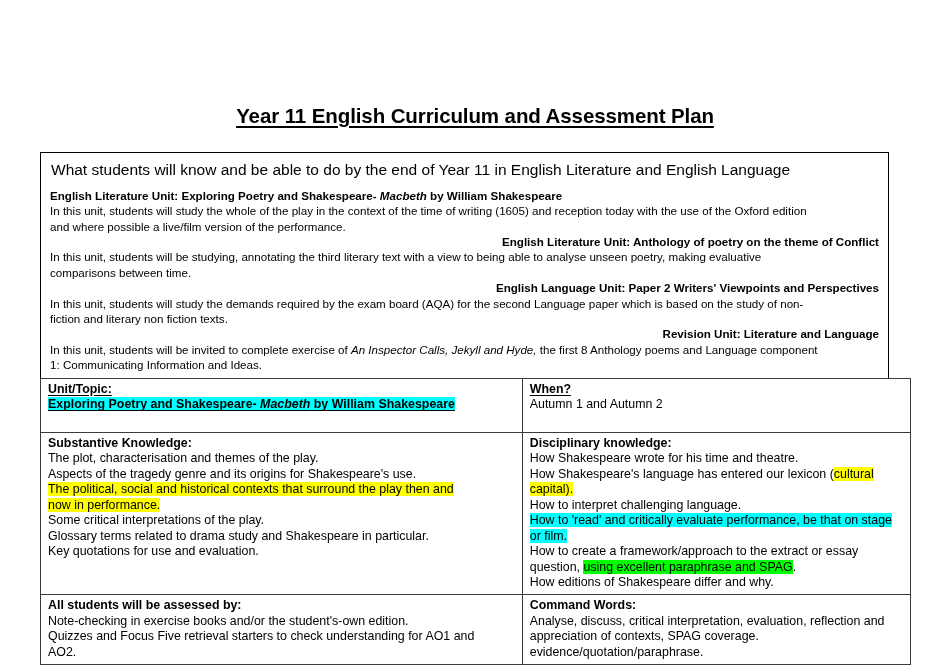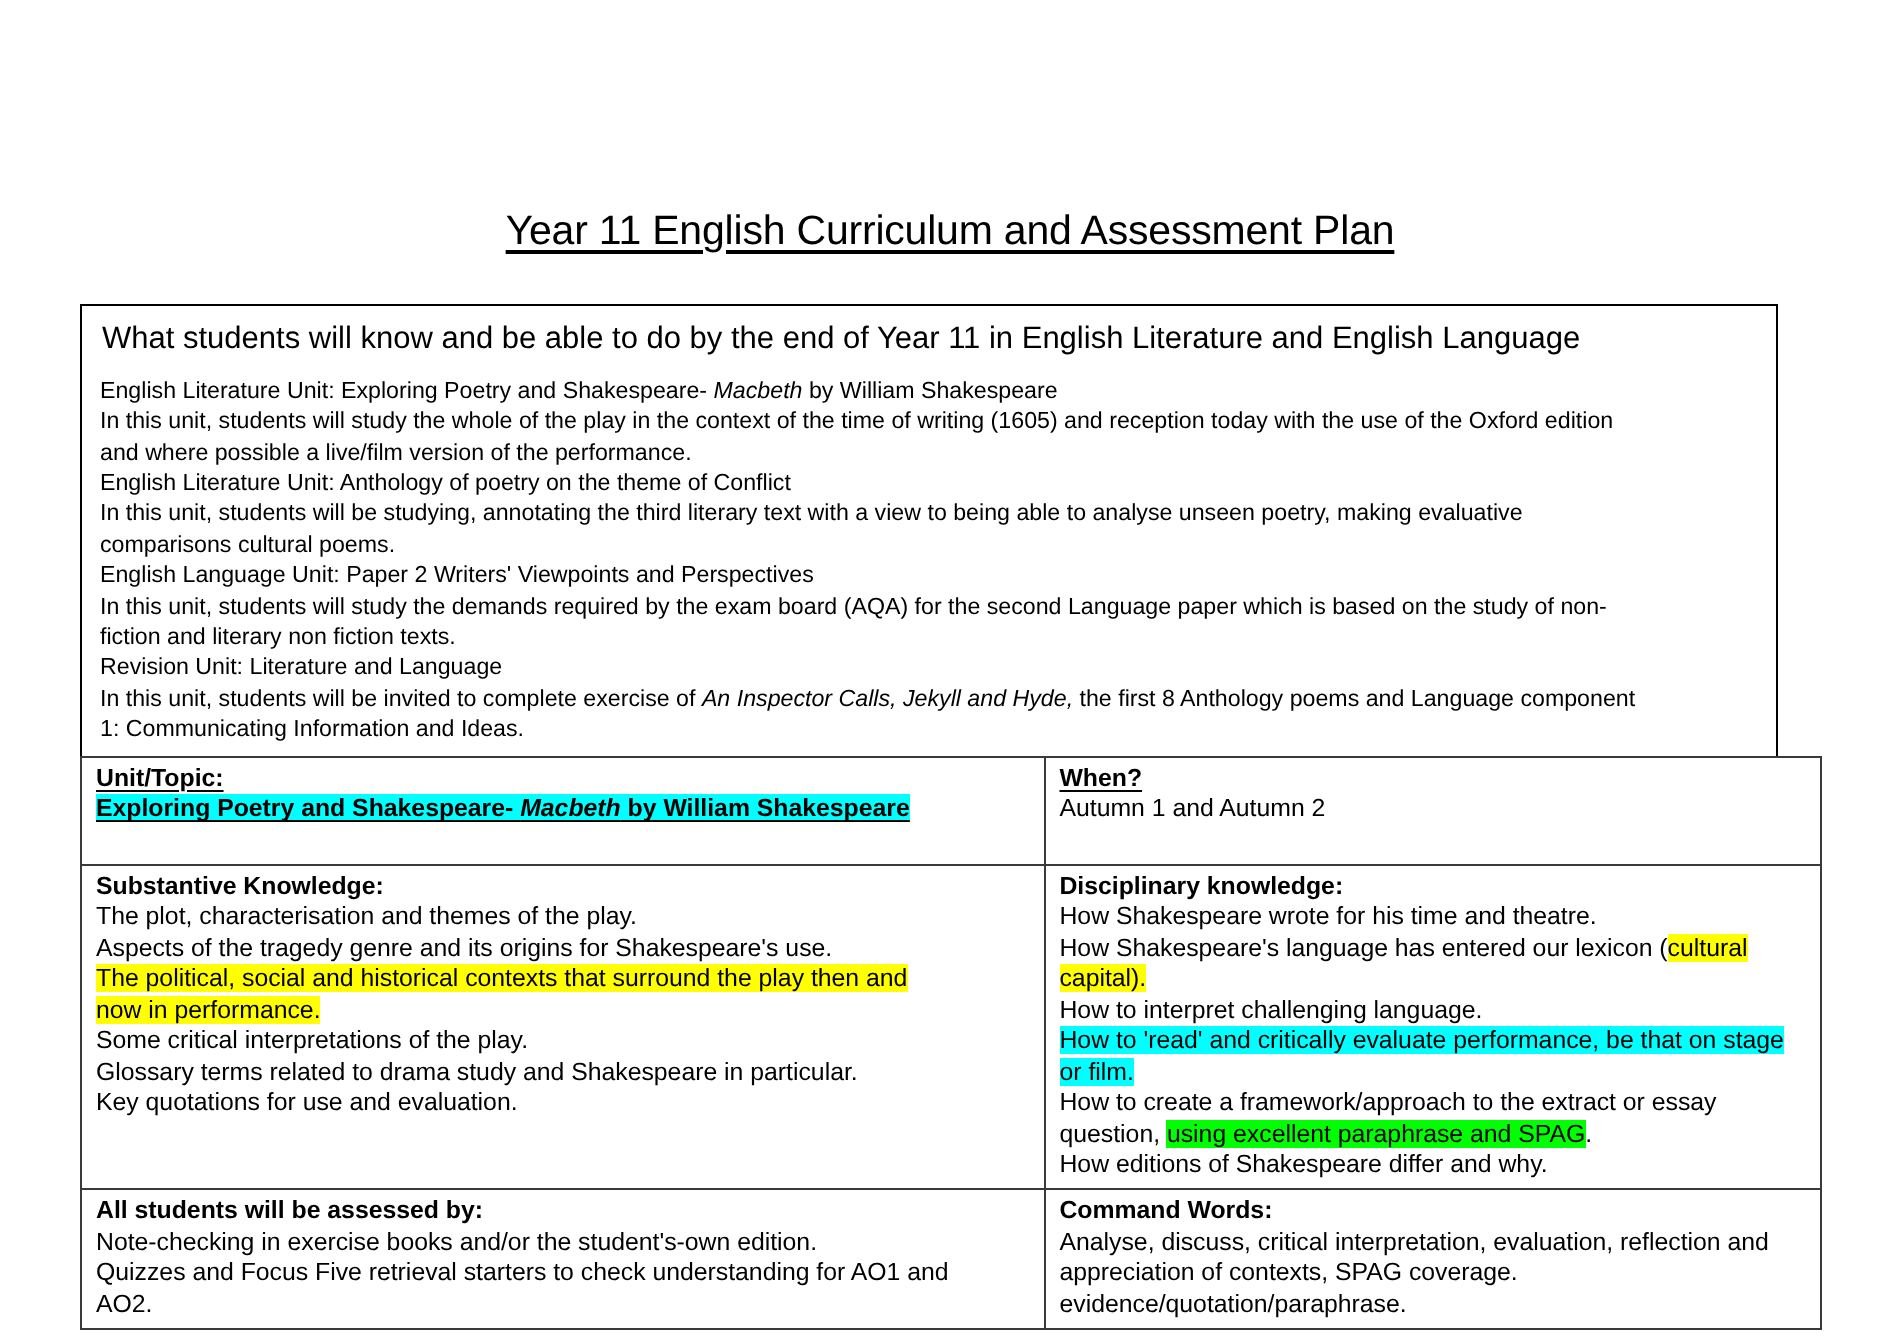--- a/index.html
+++ b/index.html
@@ -22,21 +22,21 @@
   }
 
   
   .doc-title {
     position: absolute;
     top: 104px;
     left: 0;
     width: 950px;
     text-align: center;
     font-size: 20.5px;
-    font-weight: normal;
+    font-weight: bold;
     letter-spacing: -0.1px;
   }
   .doc-title span {
     text-decoration: underline;
     text-underline-offset: 3px;
   }
 
   
   .intro-box {
     position: absolute;
@@ -51,21 +51,21 @@
     padding: 8px 10px 9px 10px;
     line-height: 1.15;
     white-space: nowrap;
   }
   .intro-body {
     padding: 0 9px 10px 9px;
     font-size: 11.6px;
     line-height: 1.33;
   }
   .intro-body p { margin: 0; }
-  .intro-body .hdr { font-weight: normal; }
+  .intro-body .hdr { font-weight: bold; text-align: right; }
   .intro-body em { font-style: italic; }
 
   
   .plan-table {
     position: absolute;
     left: 40px;
     top: 378px;
     width: 871px;
     border-collapse: collapse;
     table-layout: fixed;
@@ -124,21 +124,21 @@
     <div class="intro-body">
 
       <p>
         <span class="hdr">English Literature Unit: Exploring Poetry and Shakespeare- </span><em class="hdr">Macbeth</em><span class="hdr"> by William Shakespeare</span>
       </p>
       <p>In this unit, students will study the whole of the play in the context of the time of writing (1605) and reception today with the use of the Oxford edition</p>
       <p>and where possible a live/film version of the performance.</p>
 
       <p class="hdr">English Literature Unit: Anthology of poetry on the theme of Conflict</p>
       <p>In this unit, students will be studying, annotating the third literary text with a view to being able to analyse unseen poetry, making evaluative</p>
-      <p>comparisons cultural poems.</p>
+      <p>comparisons between time.</p>
 
       <p class="hdr">English Language Unit: Paper 2 Writers' Viewpoints and Perspectives</p>
       <p>In this unit, students will study the demands required by the exam board (AQA) for the second Language paper which is based on the study of non-</p>
       <p>fiction and literary non fiction texts.</p>
 
       <p class="hdr">Revision Unit: Literature and Language</p>
       <p>
         <span>In this unit, students will be invited to complete exercise of </span><em>An Inspector Calls, Jekyll and Hyde,</em><span> the first 8 Anthology poems and Language component</span>
       </p>
       <p>1: Communicating Information and Ideas.</p>

